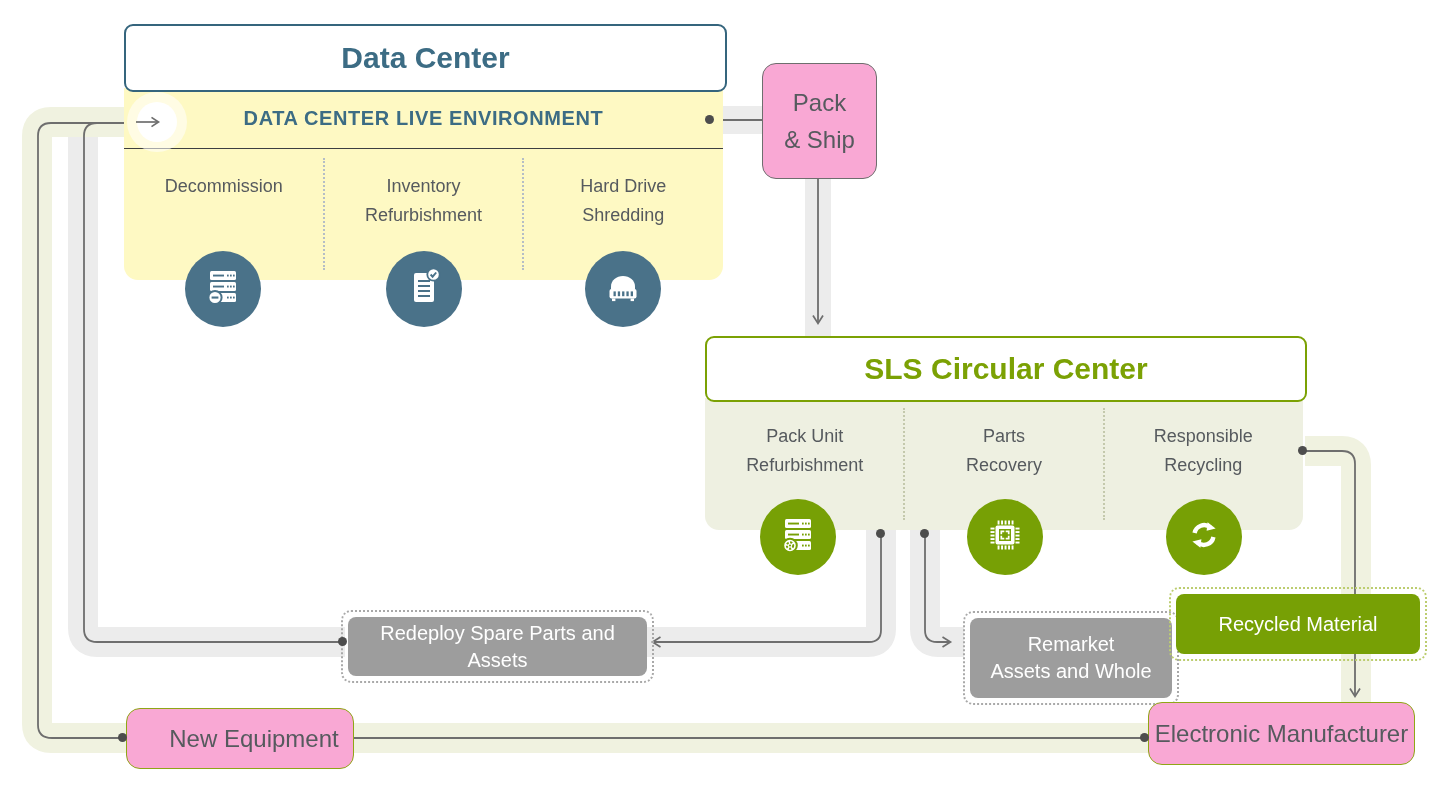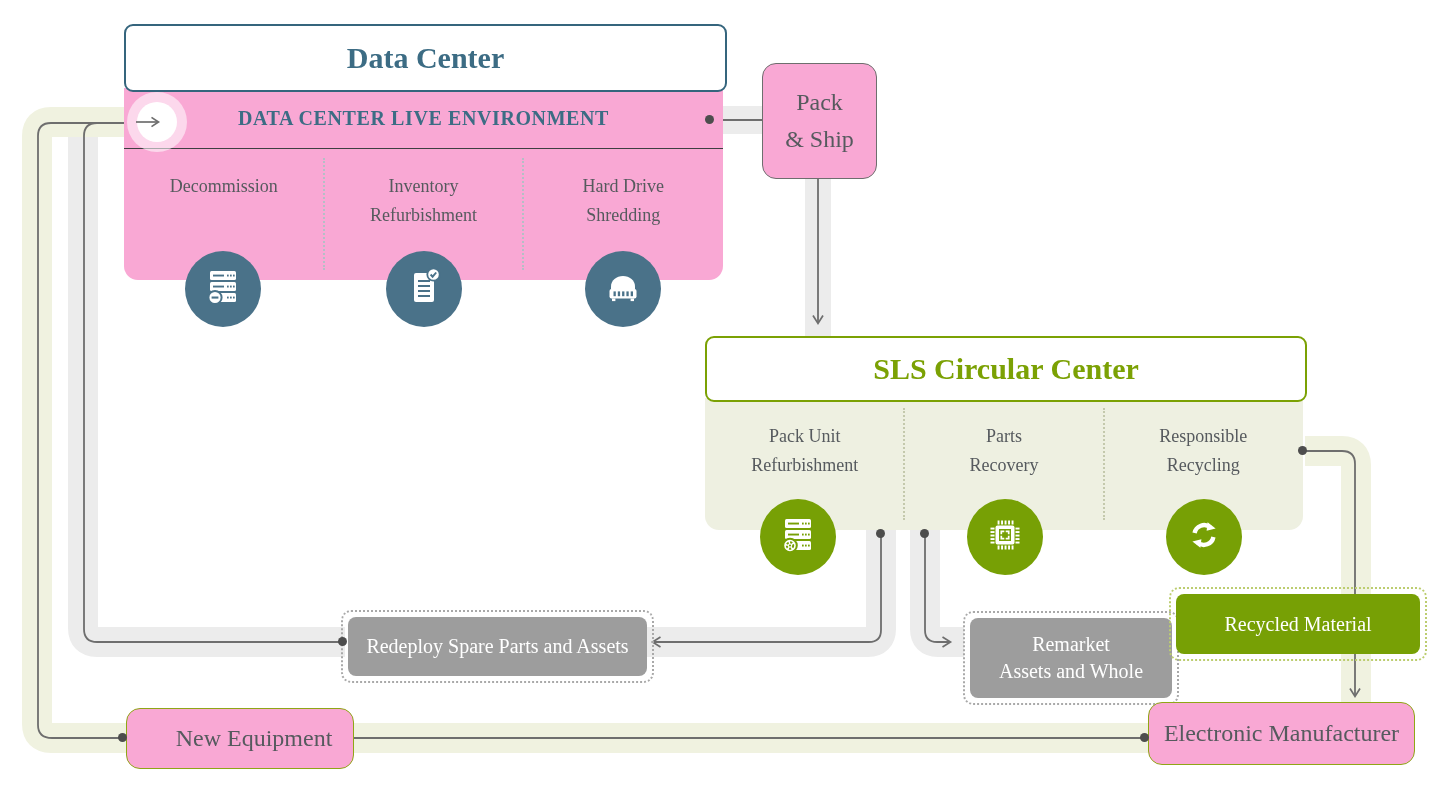--- a/index.html
+++ b/index.html
@@ -1,28 +1,28 @@
 <!DOCTYPE html>
 <html><head>
 <meta charset="utf-8">
 <style>
   html,body{margin:0;padding:0;background:#fff;}
   #stage{position:relative;width:1440px;height:792px;overflow:hidden;
-         font-family:Liberation Serif, serif;background:#fff;}
+         font-family:Liberation Sans, sans-serif;background:#fff;}
   .abs{position:absolute;}
   svg.layer{position:absolute;left:0;top:0;z-index:0;}
   svg.overlay{position:absolute;left:0;top:0;z-index:6;pointer-events:none;}
 
   
   .titlebox{background:#fff;border-radius:9px;display:flex;align-items:center;justify-content:center;
             font-weight:bold;font-size:30px;z-index:2;}
   .dc-title{border:2.5px solid #35657d;color:#3c6c84;}
   .sls-title{border:2.5px solid #7ba104;color:#7ba104;}
   .panel{border-radius:0 0 14px 14px;z-index:1;}
-  .dc-panel{background:#f9a8d4;}
+  .dc-panel{background:#fef9c3;}
   .sls-panel{background:#eef0e1;}
   .dc-header{position:absolute;left:0;right:0;top:0;height:60px;display:flex;align-items:center;justify-content:center;
              color:#3c6c84;font-weight:bold;font-size:20px;letter-spacing:0.6px;}
   .dc-divider{position:absolute;left:0;right:0;top:60px;border-top:1.4px solid #3d3f41;}
   .cols{position:absolute;left:0;right:0;bottom:0;display:flex;}
   .dc-cols{top:60px;}
   .sls-cols{top:0;}
   .col{flex:1;position:relative;display:flex;justify-content:center;}
   .col + .col::before{content:'';position:absolute;left:-1px;top:10px;bottom:10px;border-left:2px dotted #b5bec6;}
   .sls-cols .col + .col::before{border-left-color:#c4c9ac;}

